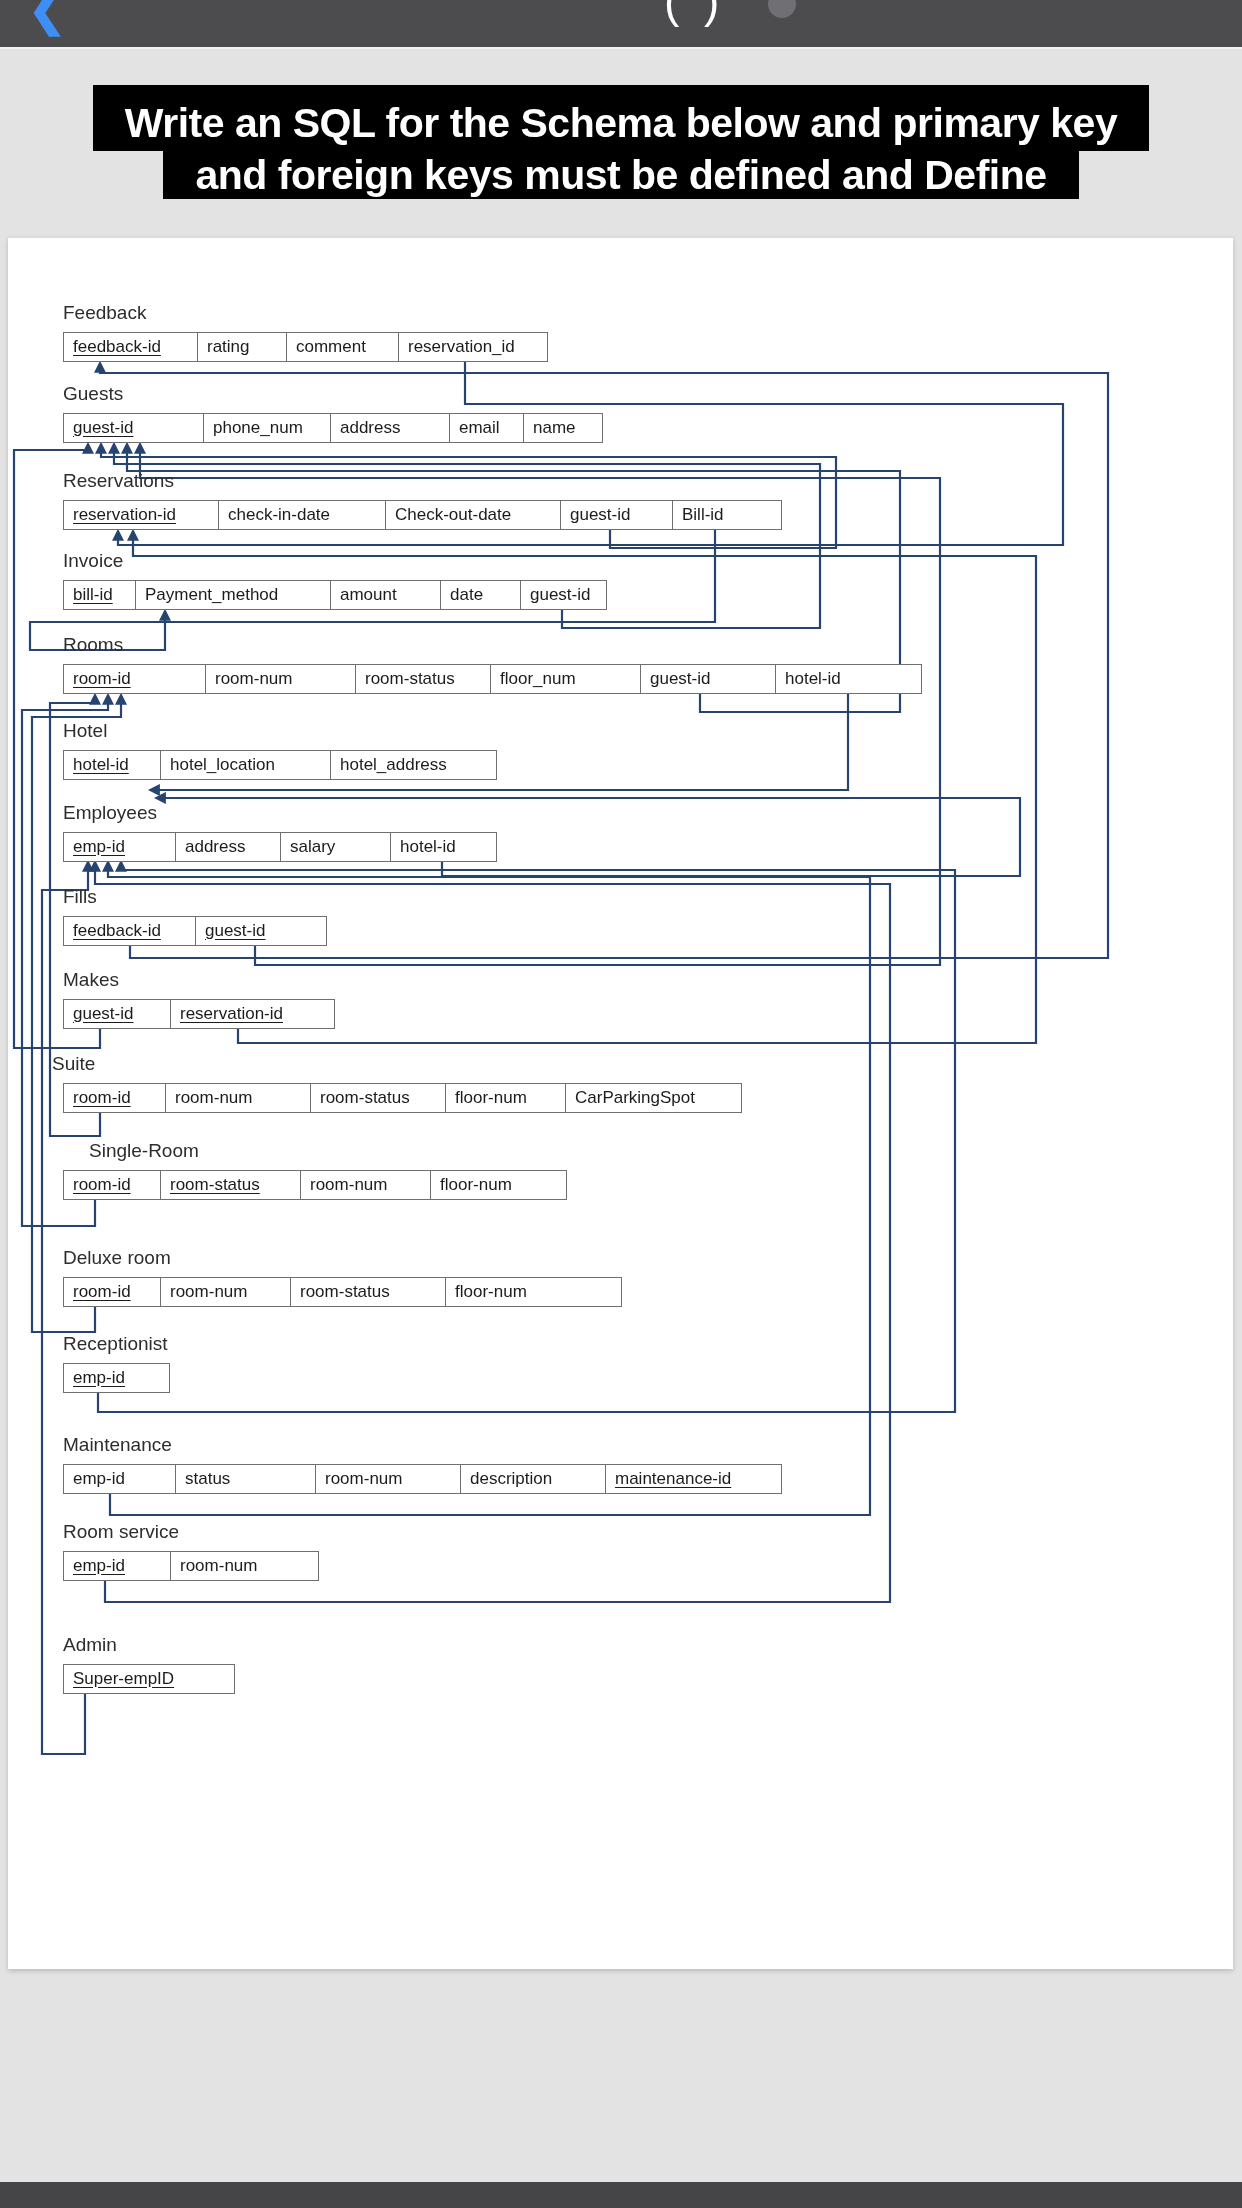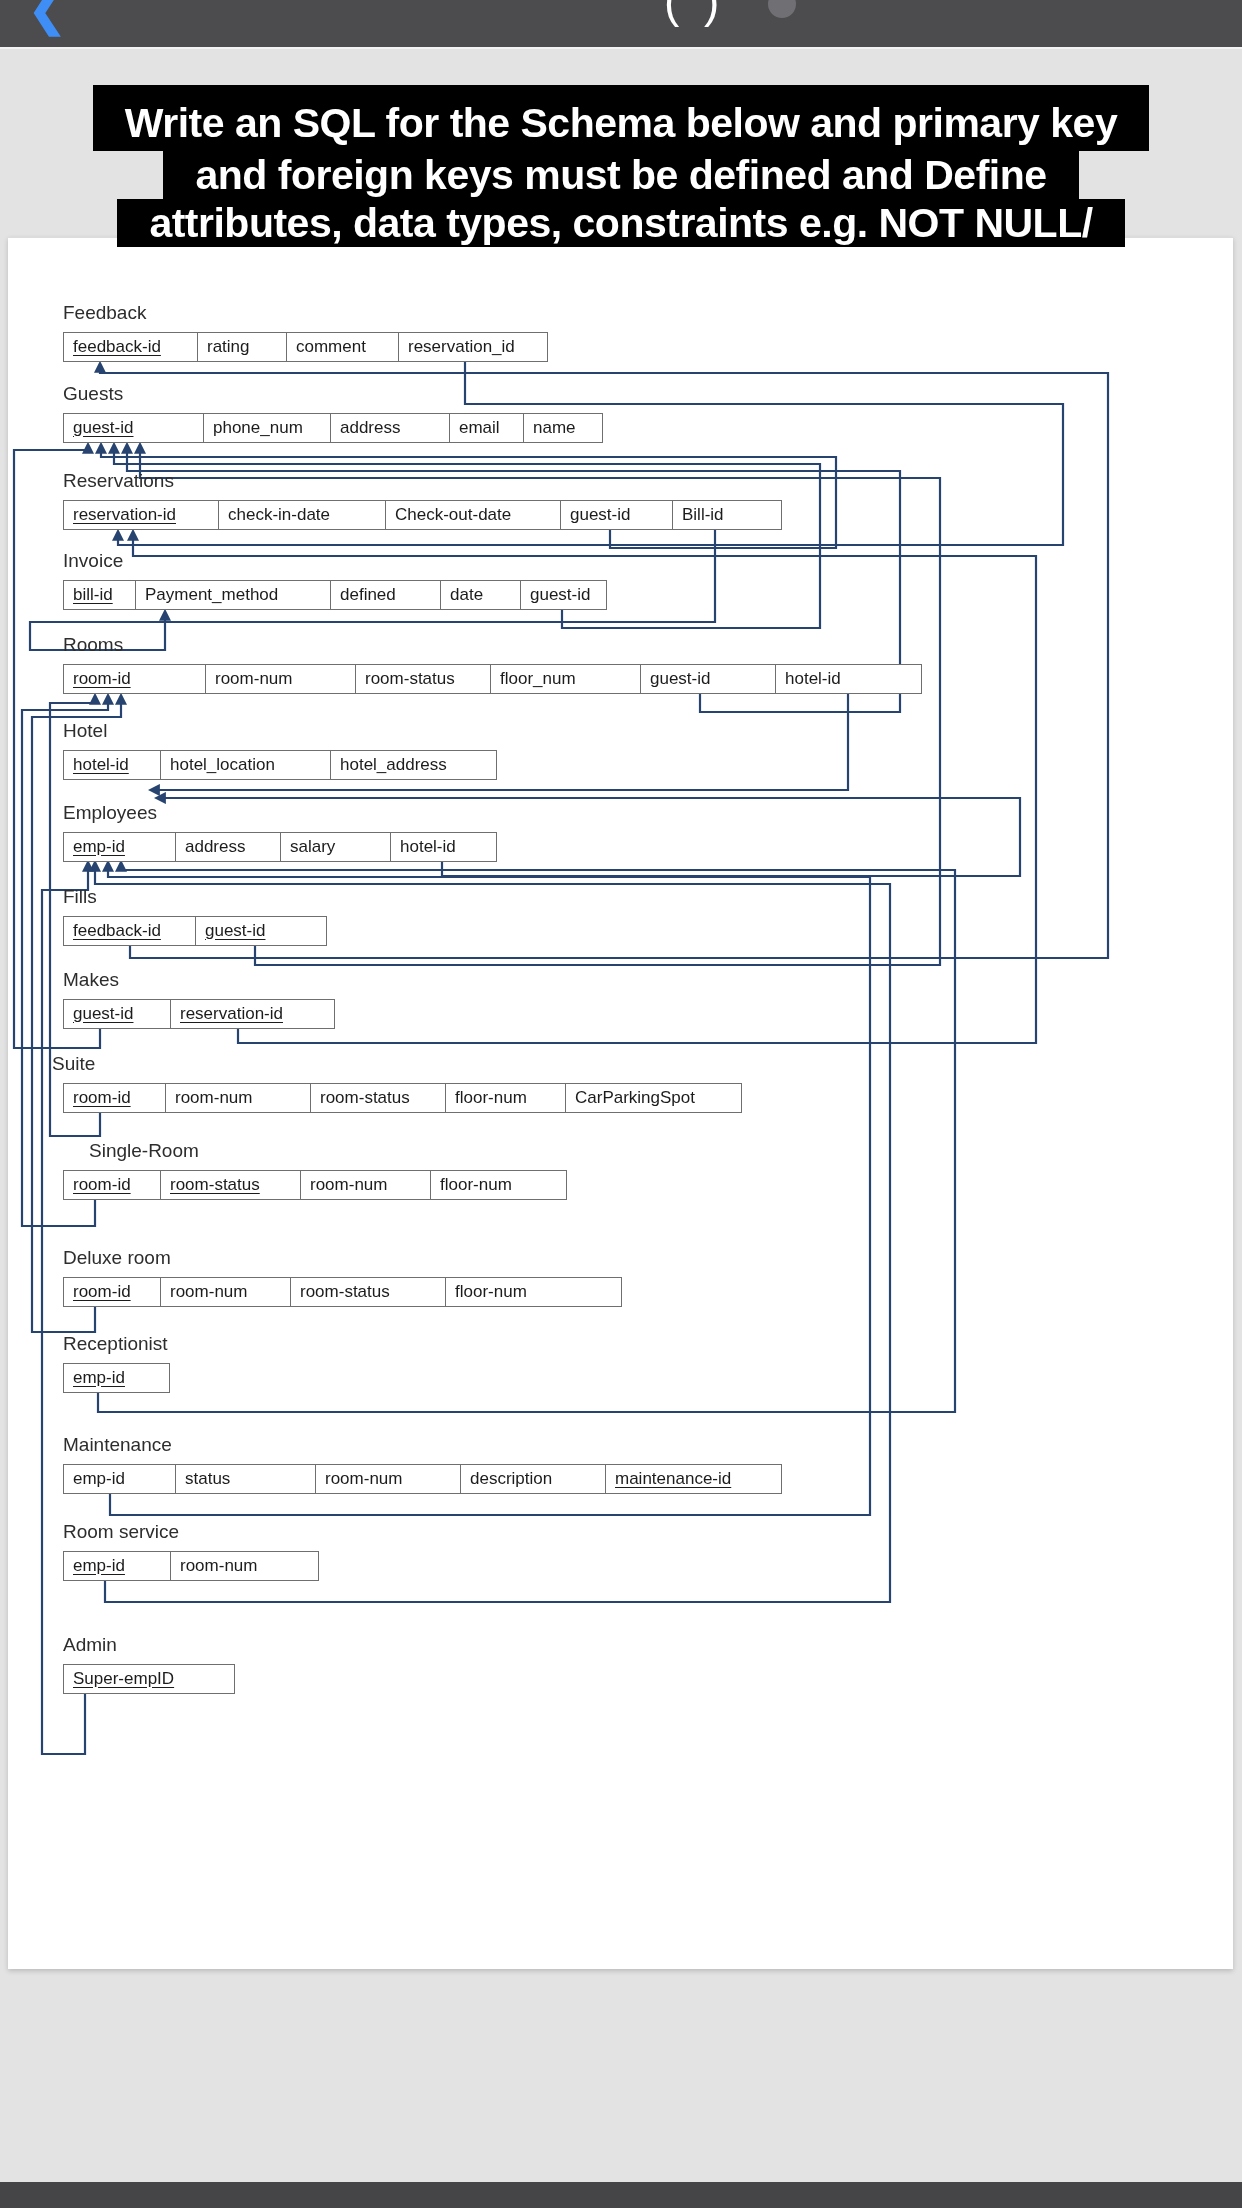--- a/index.html
+++ b/index.html
@@ -127,21 +127,21 @@
       <div class="tcell pk" style="width: 155px;">reservation-id</div>
       <div class="tcell" style="width: 167px;">check-in-date</div>
       <div class="tcell" style="width: 175px;">Check-out-date</div>
       <div class="tcell" style="width: 112px;">guest-id</div>
       <div class="tcell" style="width: 108px;">Bill-id</div>
     </div>
     <div class="tlabel" style="left: 63px; top: 550px; text-align: right;">Invoice</div>
     <div class="trow" style="left: 63px; top: 580px;">
       <div class="tcell pk" style="width: 72px;">bill-id</div>
       <div class="tcell" style="width: 195px;">Payment_method</div>
-      <div class="tcell" style="width: 110px;">defined</div>
+      <div class="tcell" style="width: 110px;">amount</div>
       <div class="tcell" style="width: 80px;">date</div>
       <div class="tcell" style="width: 85px;">guest-id</div>
     </div>
     <div class="tlabel" style="left: 63px; top: 634px;">Rooms</div>
     <div class="trow" style="left: 63px; top: 664px;">
       <div class="tcell pk" style="width: 142px;">room-id</div>
       <div class="tcell" style="width: 150px;">room-num</div>
       <div class="tcell" style="width: 135px;">room-status</div>
       <div class="tcell" style="width: 150px;">floor_num</div>
       <div class="tcell" style="width: 135px;">guest-id</div>
@@ -211,16 +211,15 @@
     </div>
     <div class="tlabel" style="left: 63px; top: 1634px;">Admin</div>
     <div class="trow" style="left: 63px; top: 1664px;">
       <div class="tcell pk" style="width: 170px;">Super-empID</div>
     </div>
   </div>
 
 <div class="caption">
   <div class="ln first"><span>Write an SQL for the Schema below and primary key</span></div>
   <div class="ln"><span>and foreign keys must be defined and Define</span></div>
-  <div class="ln"><span>attributes, data types, constraints e.g. NOT NULL/</span></div>
 </div>
 
 <div class="bottombar"></div>
 
 </body></html>

